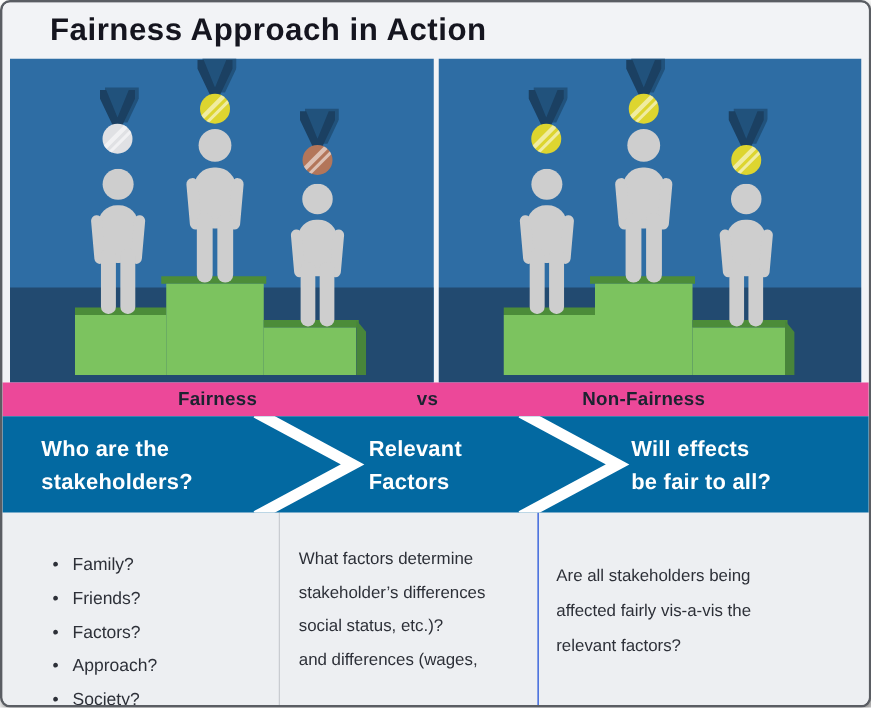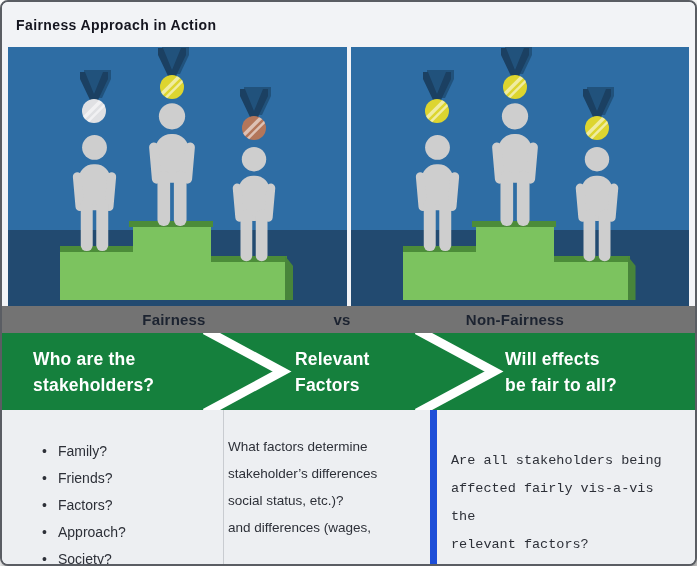--- a/index.html
+++ b/index.html
@@ -5,21 +5,21 @@
   html,body{margin:0;padding:0;background:#ffffff;font-family:"Liberation Sans",sans-serif;}
   .frame{
     position:relative;width:697px;height:566px;box-sizing:border-box;
     border:2px solid #5a5d63;border-radius:8px;overflow:hidden;
     box-shadow:2px 4px 7px rgba(0,0,0,.45);
     background:#f2f3f6;
   }
   
   .title-bar{height:45px;background:#f2f3f6;display:flex;align-items:center;}
   .title-bar .title{
-    padding-left:14px;font-size:14px;font-weight:600;color:#15151f;letter-spacing:.4px;
+    padding-left:38px;font-size:25px;font-weight:600;color:#15151f;letter-spacing:.4px;
   }
   
   .panels{height:259px;display:flex;gap:4px;padding:0 6px;background:#f2f3f6;}
   .panel{position:relative;flex:1;background:#2e6da4;overflow:hidden;}
   .floor{position:absolute;left:0;right:0;bottom:0;height:76px;background:#224a70;}
   
   .step{position:absolute;background:#7cc35f;}
   .step-top{position:absolute;background:#4c8c39;height:6px;}
   .s1{left:52px;top:205px;width:73px;height:48px;}
   .s1t{left:52px;top:199px;width:73px;}
@@ -42,41 +42,41 @@
   .m2{left:147px;top:-3px;}
   .m3{left:229px;top:38px;}
   .ribbon-shadow{fill:#21527c;}
   .ribbon{fill:#1b4062;}
   .coin-base{fill:#c0c0c0;}
   .medal-gold  .coin-base{fill:#ddd52f;}
   .medal-silver .coin-base{fill:#e0e1e4;}
   .medal-bronze .coin-base{fill:#b3765a;}
   .coin-stripe{fill:rgba(255,255,255,.55);}
   
-  .labels{position:relative;height:27px;background:#737373;}
+  .labels{position:relative;height:27px;background:#ec4899;}
   .labels span{
     position:absolute;top:0;line-height:27px;transform:translateX(-50%);
     font-size:15px;font-weight:600;color:#1c2330;letter-spacing:.2px;
   }
   .lab-left{left:172px;} .lab-vs{left:340px;} .lab-right{left:513px;}
   
-  .banner{position:relative;height:77px;background:#15803d;padding-left:33px;}
+  .banner{position:relative;height:77px;background:#0369a1;padding-left:33px;}
   .banner svg.chevrons{position:absolute;left:0;top:0;width:100%;height:100%;}
   .banner .step-text{
     position:absolute;top:50%;transform:translateY(-50%);
     color:#ffffff;font-size:17.5px;font-weight:700;line-height:26px;letter-spacing:.2px;
     white-space:nowrap;
   }
   .bt1{left:31px;} .bt2{left:293px;} .bt3{left:503px;}
   
   .bottom{display:flex;height:154px;background:#edeff2;}
   .col{box-sizing:border-box;color:#2d3038;}
   .col1{width:221px;padding:12px 10px 0 22px;}
-  .col2{width:207px;border-left:1px solid #c9ccd1;padding:23px 12px 0 4px;}
-  .col3{flex:1;border-left:7px solid #1d4ed8;padding:37px 12px 0 14px;font-family:Liberation Mono, monospace;}
+  .col2{width:207px;border-left:1px solid #c9ccd1;padding:23px 12px 0 15px;}
+  .col3{flex:1;border-left:1px solid #1d4ed8;padding:37px 12px 0 14px;}
   .col1 ul{list-style:none;margin:16px;padding:0;}
   .col1 li{position:relative;padding-left:18px;font-size:14px;line-height:27px;}
   .col1 li::before{content:"•";position:absolute;left:2px;color:#2d3038;}
   .col2 .line,.col3 .line{font-size:13.5px;line-height:27px;}
   .col3 .line{line-height:28px;}
 </style>
 </head>
 <body>
 
 <svg width="0" height="0" style="position:absolute">

